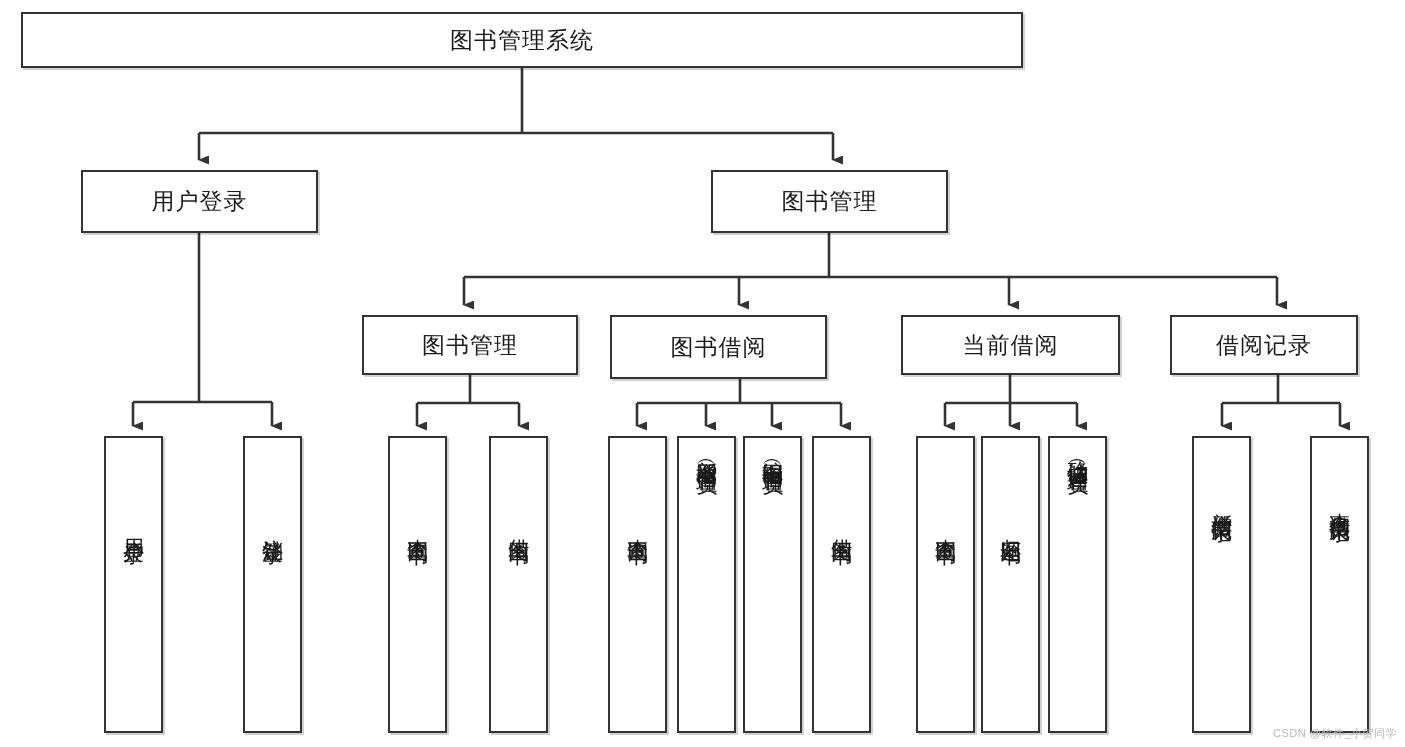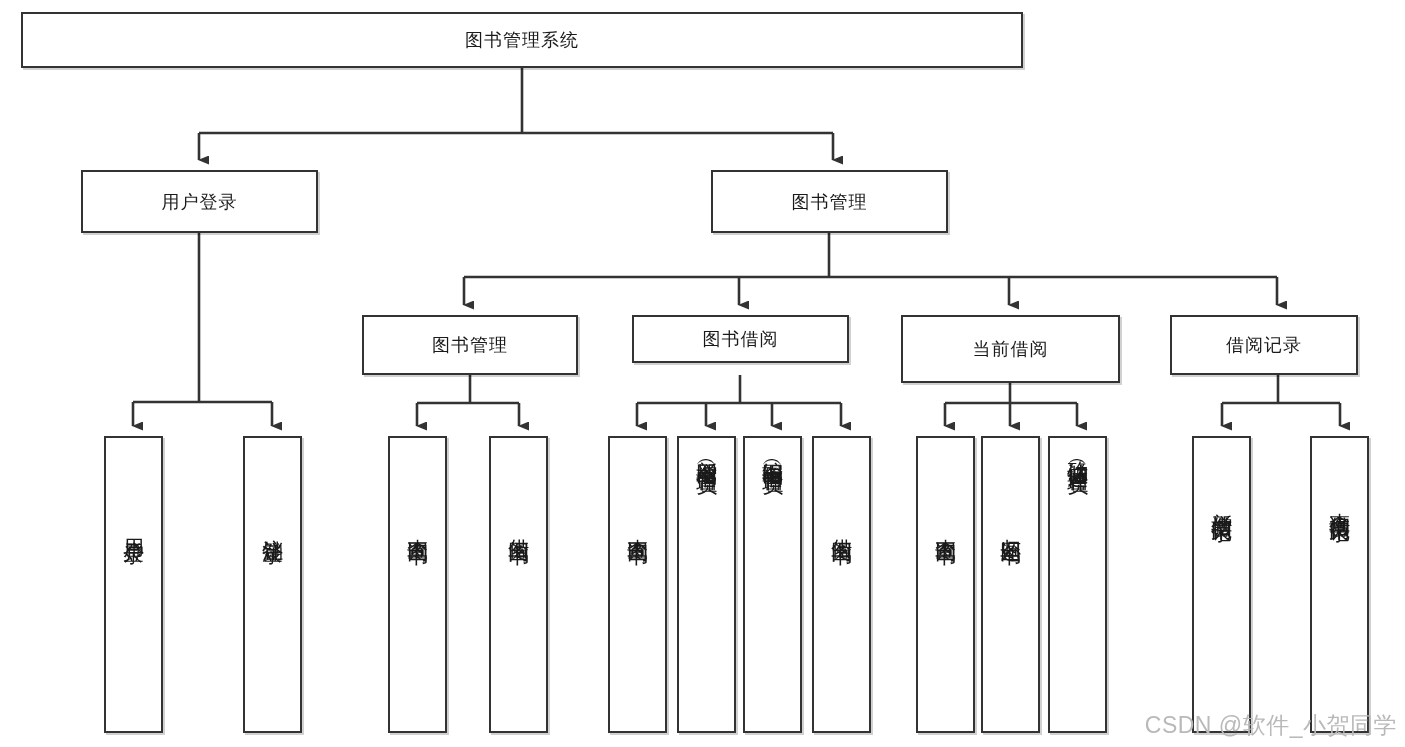--- a/index.html
+++ b/index.html
@@ -30,21 +30,21 @@
     box-sizing: border-box;
     background: #ffffff;
     border: 2px solid #333333;
     box-shadow: 2px 2px 0 rgba(0,0,0,0.18);
     display: flex;
     align-items: center;
     justify-content: center;
     color: #1a1a1a;
   }
   .node.h {
-    font-size: 18px;
+    font-size: 23px;
     letter-spacing: 1px;
   }
   .node.v {
     align-items: flex-start;
     justify-content: center;
     padding-top: 6px;
   }
   .node.v .vtext {
     writing-mode: vertical-rl;
     text-orientation: upright;
@@ -57,21 +57,21 @@
   .node.v.mid .vtext {
     margin-top: 78px;
   }
   .node.v.mid2 .vtext {
     margin-top: 52px;
   }
   .watermark {
     position: absolute;
     right: 8px;
     bottom: 6px;
-    font-size: 23px;
+    font-size: 11px;
     color: #b9b9b9;
     letter-spacing: 0.5px;
     white-space: nowrap;
   }
 </style>
 </head>
 <body>
 
 <div id="canvas">
 
@@ -132,24 +132,24 @@
   <div class="node h" style="left:81px; top:170px; width:237px; height:63px;">
     <span>用户登录</span>
   </div>
   <div class="node h" style="left:711px; top:170px; width:237px; height:63px;">
     <span>图书管理</span>
   </div>
 
   <div class="node h" style="left:362px; top:315px; width:216px; height:60px;">
     <span>图书管理</span>
   </div>
-  <div class="node h" style="left:632px; top:315px; width:217px; height:48px;">
+  <div class="node h" style="left:610px; top:315px; width:217px; height:64px;">
     <span>图书借阅</span>
   </div>
-  <div class="node h" style="left:901px; top:315px; width:219px; height:68px;text-align:right;">
+  <div class="node h" style="left:901px; top:315px; width:219px; height:60px;text-align:right;">
     <span>当前借阅</span>
   </div>
   <div class="node h" style="left:1170px; top:315px; width:188px; height:60px;">
     <span>借阅记录</span>
   </div>
 
   <div class="node v mid" style="left:104px; top:436px; width:59px; height:297px;">
     <span class="vtext">用户登录</span>
   </div>
   <div class="node v mid" style="left:243px; top:436px; width:59px; height:297px;">

